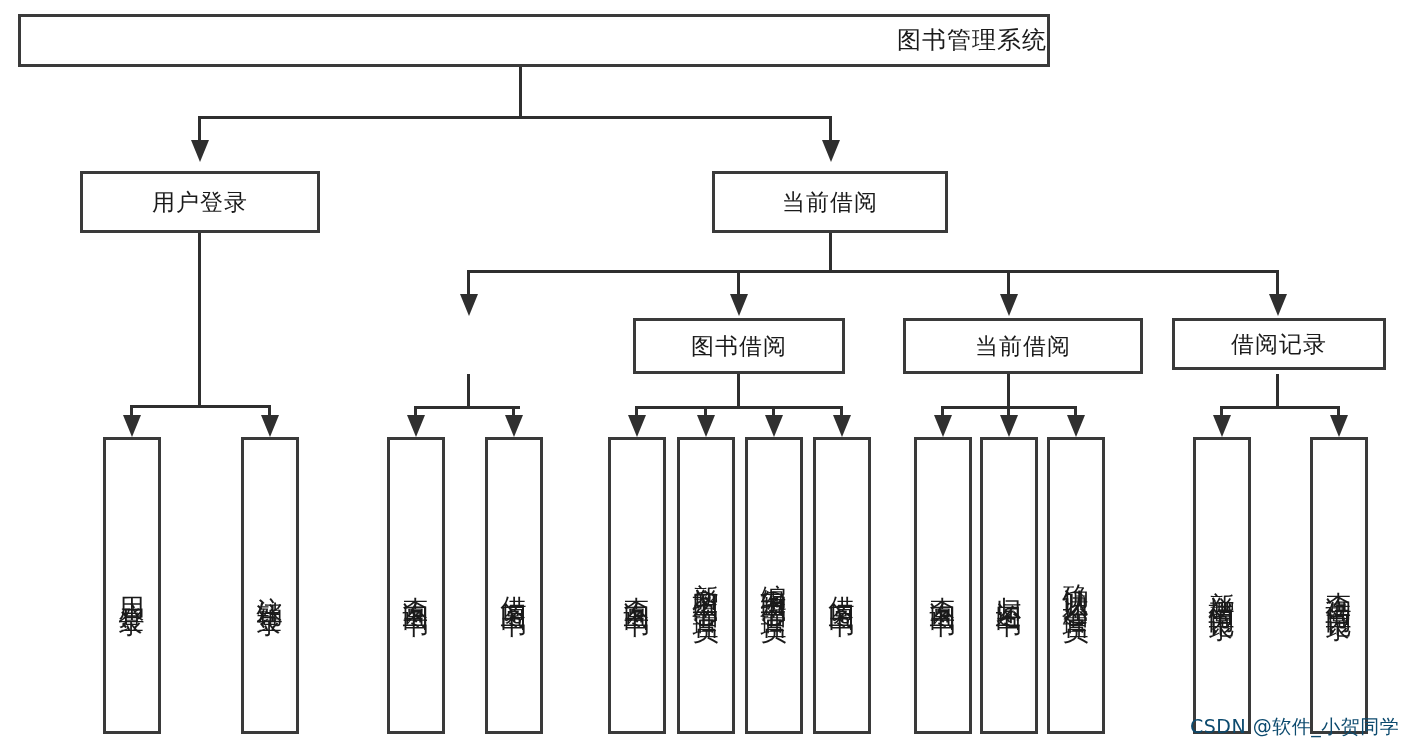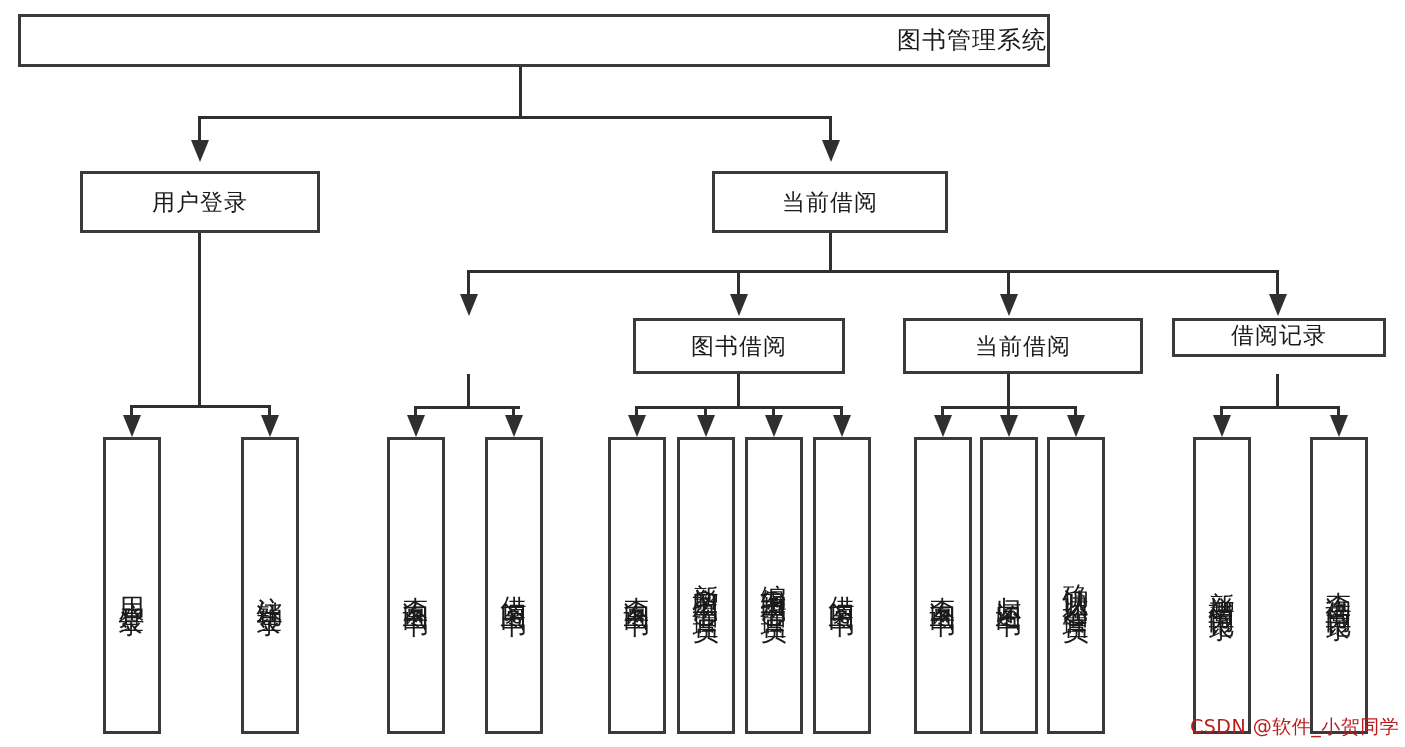--- a/index.html
+++ b/index.html
@@ -66,21 +66,21 @@
     position:absolute;
     width:0;height:0;
     border-left:9px solid transparent;
     border-right:9px solid transparent;
     border-top:22px solid #2f2f2f;
   }
 
   
   .watermark{
     position:absolute;
-    color:#b91c1c;
+    color:#0c4a6e;
     font-size:19px;
     white-space:nowrap;
     letter-spacing:0.5px;
   }
 </style>
 </head>
 <body>
 
 <div id="canvas">
 
@@ -126,21 +126,21 @@
 
   <div class="vline" style="left:1276px;top:270px;height:26px;"></div>
   <div class="arrow" style="left:1269px;top:294px;"></div>
 
   <div class="node h-text" style="left:633px;top:318px;width:212px;height:56px;">
     <span class="label">图书借阅</span>
   </div>
   <div class="node h-text" style="left:903px;top:318px;width:240px;height:56px;">
     <span class="label">当前借阅</span>
   </div>
-  <div class="node h-text" style="left:1172px;top:318px;width:214px;height:39px;font-family:Liberation Mono, monospace;">
+  <div class="node h-text" style="left:1172px;top:318px;width:214px;height:52px;">
     <span class="label">借阅记录</span>
   </div>
 
   <div class="vline" style="left:467px;top:374px;height:34px;"></div>
   <div class="hline" style="left:414px;top:406px;width:106px;"></div>
   <div class="vline" style="left:414px;top:406px;height:11px;"></div>
   <div class="arrow" style="left:407px;top:415px;"></div>
   <div class="vline" style="left:512px;top:406px;height:11px;"></div>
   <div class="arrow" style="left:505px;top:415px;"></div>
 

